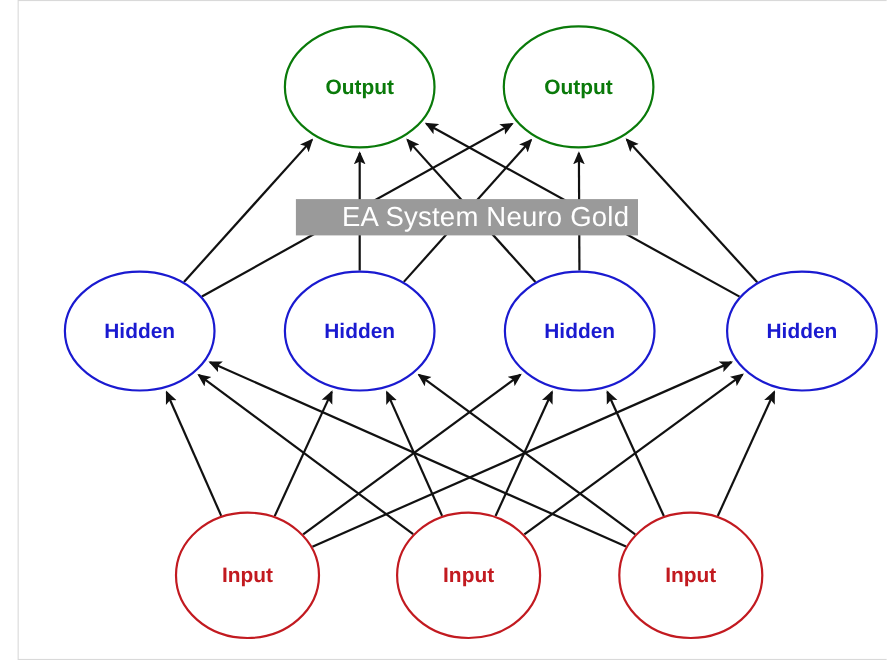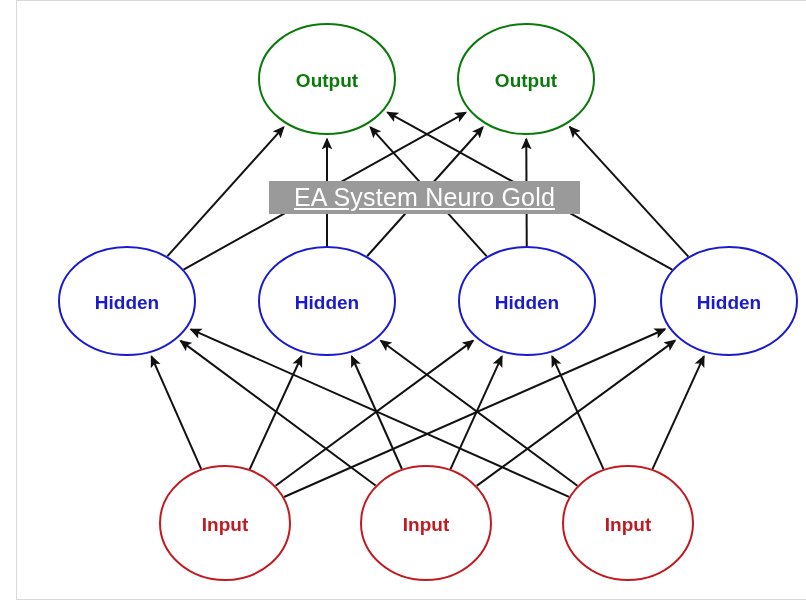--- a/index.html
+++ b/index.html
@@ -39,31 +39,30 @@
   }
   .edge-line {
     stroke: #111111;
     stroke-width: 2;
     fill: none;
   }
   .watermark-banner {
     position: absolute;
     display: flex;
     align-items: center;
-    justify-content: center;
+    justify-content: flex-end;
     background: #9a9a9a;
     color: #ffffff;
     font-family: "Liberation Sans", sans-serif;
     font-size: 25px;
     font-weight: normal;
     letter-spacing: 0.2px;
     white-space: nowrap;
     padding: 0 8px;
     box-sizing: border-box;
-    text-decoration: underline;
   }
 </style>
 </head>
 <body>
 
 <div id="canvas">
 
   <svg id="net-svg" viewBox="0 0 806 600">
     <defs>
       <marker id="arrowhead" markerWidth="6" markerHeight="6" refX="5.2" refY="3" orient="auto" markerUnits="strokeWidth">

